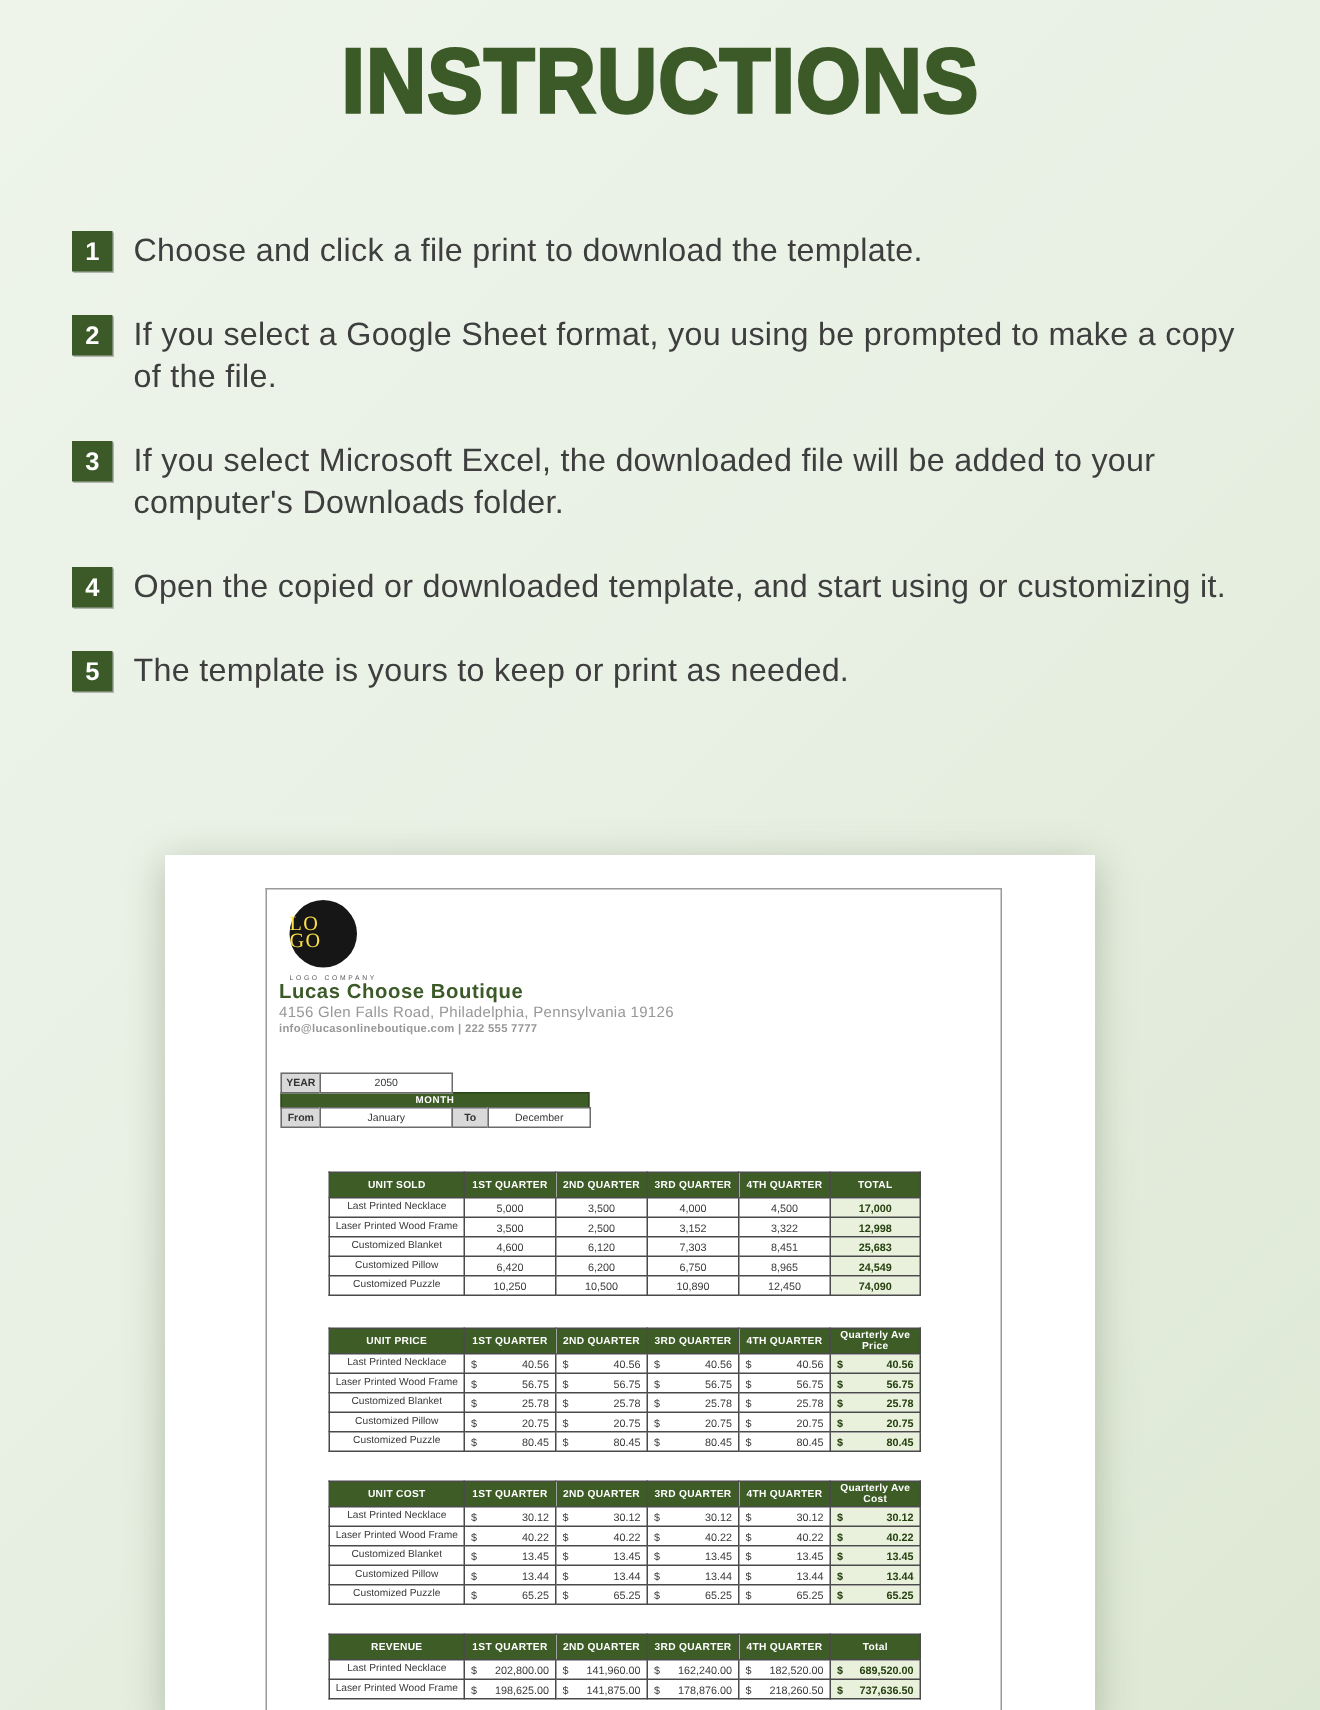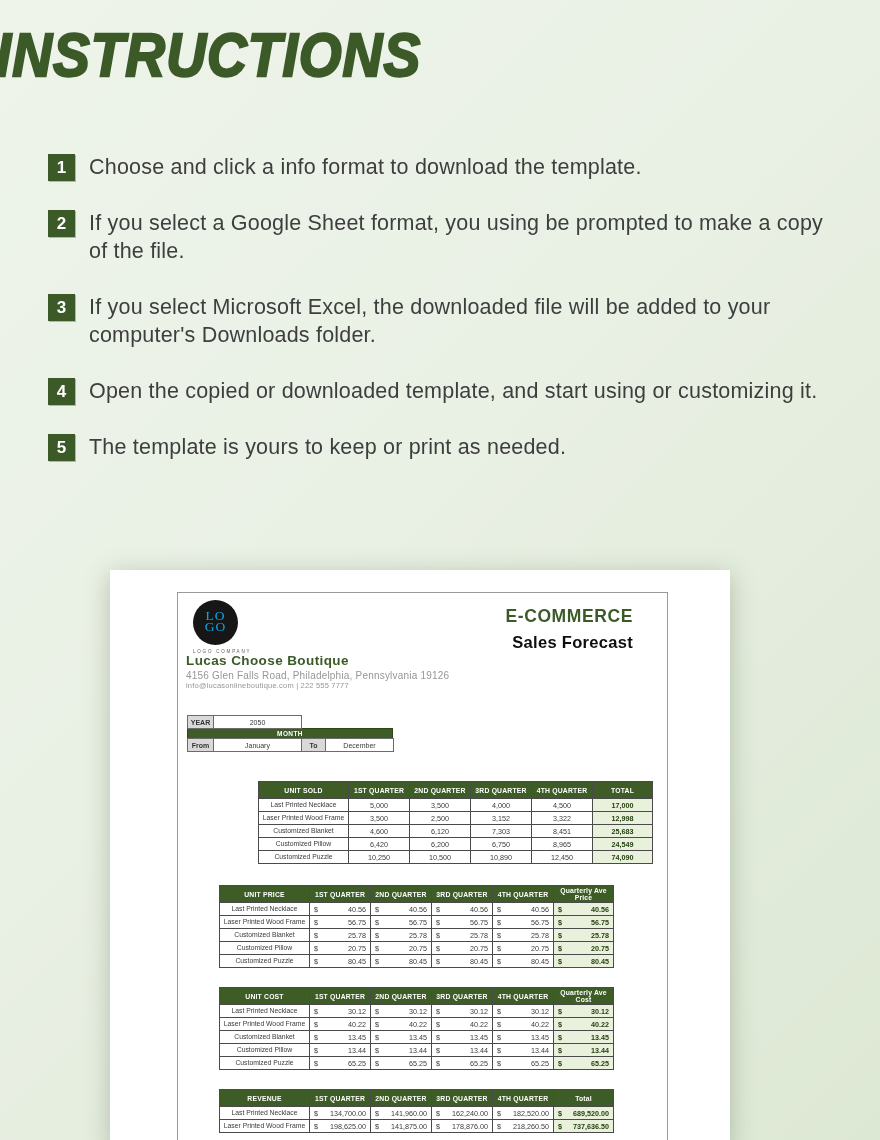--- a/index.html
+++ b/index.html
@@ -2,21 +2,21 @@
 <html style="--accent_green: #3b5a28; --table_header_green: #3d5c26; --light_green_bg: #e9f0dc; --label_gray: #d9d9d9; --page_bg_light: #eef4ea; --page_bg_dark: #dde8d4;"><head>
 <meta charset="utf-8">
 <style>
   html,body{margin:0;padding:0;}
   body{
     width:880px;height:1140px;overflow:hidden;position:relative;
     font-family:"Liberation Sans",sans-serif;
     background:linear-gradient(135deg,#eef4ea 0%,#e9f0e4 45%,#dde8d4 100%);
   }
   
-  .title-wrap{position:absolute;top:20px;left:0;width:880px;font-style:italic;}
+  .title-wrap{position:absolute;top:20px;left:0;width:880px;text-align:center;}
   .title{
     display:inline-block;margin:0;font-size:54px;font-weight:bold;letter-spacing:1px;
     color:var(--accent_green,#3b5a28);-webkit-text-stroke:2.1px var(--accent_green,#3b5a28);
     transform:scale(1.02,1.12);transform-origin:center top;
   }
   
   .steps{position:absolute;left:48px;top:153px;width:800px;}
   .step{display:flex;align-items:flex-start;margin-bottom:28px;}
   .step-badge{
     width:27px;height:27px;flex:0 0 27px;margin-right:14px;margin-top:1px;
@@ -30,27 +30,27 @@
     position:absolute;left:110px;top:570px;width:620px;height:580px;background:#fff;
     box-shadow:0 5px 24px rgba(80,100,70,0.35);
   }
   .frame{
     position:absolute;left:67px;top:22px;width:489px;height:560px;
     border:1px solid #9a9a9a;border-bottom:none;background:#fff;
   }
   
   .logo-circle{
     position:absolute;left:15px;top:7px;width:45px;height:45px;border-radius:50%;
-    background:#161616;color:#0ea5e9;text-align:center;box-sizing:border-box;padding-top:10px;
+    background:#161616;color:#fde047;text-align:left;box-sizing:border-box;padding-top:10px;
     font-family:"Liberation Serif",serif;font-size:13.5px;line-height:11px;letter-spacing:1px;
   }
   .logo-subtext{position:absolute;left:15px;top:56px;font-size:4.5px;letter-spacing:1.8px;color:#5a5a5a;}
   .company-name{position:absolute;left:8px;top:60px;font-size:13.5px;font-weight:bold;color:var(--accent_green,#3b5a28);letter-spacing:0.4px;}
   .company-address{position:absolute;left:8px;top:77px;font-size:10px;color:#979797;letter-spacing:0.2px;}
-  .company-contact{position:absolute;left:8px;top:88px;font-size:7.5px;color:#979797;letter-spacing:0.2px;}
+  .company-contact{position:absolute;left:8px;top:88px;font-size:7.5px;color:#979797;letter-spacing:0.2px;font-weight:bold;}
   
   .doc-heading{position:absolute;right:34px;top:13px;text-align:right;}
   .ecom{font-size:17.5px;font-weight:bold;color:var(--accent_green,#3b5a28);letter-spacing:0.6px;}
   .salesf{font-size:16.5px;font-weight:bold;color:#0e0e0e;margin-top:6px;letter-spacing:0.3px;}
   
   .period{position:absolute;left:9px;top:122px;}
   .prow{display:flex;}
   .prow + .prow, .prow + .pmonth, .pmonth + .prow{margin-top:-1px;}
   .pcell{
     box-sizing:border-box;border:1px solid #6b6b6b;height:14px;
@@ -84,21 +84,21 @@
 </head>
 <body>
 
 <div class="title-wrap">
   <h1 class="title">INSTRUCTIONS</h1>
 </div>
 
 <div class="steps">
   <div class="step">
     <div class="step-badge">1</div>
-    <div class="step-text">Choose and click a info format to download the template.</div>
+    <div class="step-text">Choose and click a file print to download the template.</div>
   </div>
   <div class="step">
     <div class="step-badge">2</div>
     <div class="step-text">If you select a Google Sheet format, you using be prompted to make a copy of the file.</div>
   </div>
   <div class="step">
     <div class="step-badge">3</div>
     <div class="step-text">If you select Microsoft Excel, the downloaded file will be added to your computer's Downloads folder.</div>
   </div>
   <div class="step">
@@ -117,41 +117,37 @@
     <div class="logo-circle">
       <div>LO</div>
       <div>GO</div>
     </div>
     <div class="logo-subtext">LOGO COMPANY</div>
 
     <div class="company-name">Lucas Choose Boutique</div>
     <div class="company-address">4156 Glen Falls Road, Philadelphia, Pennsylvania 19126</div>
     <div class="company-contact">info@lucasonlineboutique.com | 222 555 7777</div>
 
-    <div class="doc-heading">
-      <div class="ecom">E-COMMERCE</div>
-      <div class="salesf">Sales Forecast</div>
-    </div>
 
     <div class="period">
       <div class="prow">
         <div class="pcell plabel w26">YEAR</div>
         <div class="pcell pvalue w88">2050</div>
       </div>
       <div class="pmonth">MONTH</div>
       <div class="prow">
         <div class="pcell plabel w26">From</div>
         <div class="pcell pvalue w88">January</div>
         <div class="pcell plabel w24">To</div>
         <div class="pcell pvalue w68">December</div>
       </div>
     </div>
 
     <div id="tables">
-        <table class="sheet" style="top: 188px; margin-left: 39px;">
+        <table class="sheet" style="top: 188px;">
           <colgroup>
             <col style="width: 90px;">
             <col style="width: 61px;">
             <col style="width: 61px;">
             <col style="width: 61px;">
             <col style="width: 61px;">
             <col style="width: 60px;">
           </colgroup>
           <thead>
             <tr>
@@ -598,21 +594,21 @@
               <th>4TH QUARTER</th>
               <th>Total</th>
             </tr>
           </thead>
           <tbody>
             <tr>
               <td class="label">Last Printed Necklace</td>
               <td class=" cur">
                 <div class="curwrap">
                   <span>$</span>
-                  <span>134,700.00</span>
+                  <span>202,800.00</span>
                 </div>
               </td>
               <td class=" cur">
                 <div class="curwrap">
                   <span>$</span>
                   <span>141,960.00</span>
                 </div>
               </td>
               <td class=" cur">
                 <div class="curwrap">

